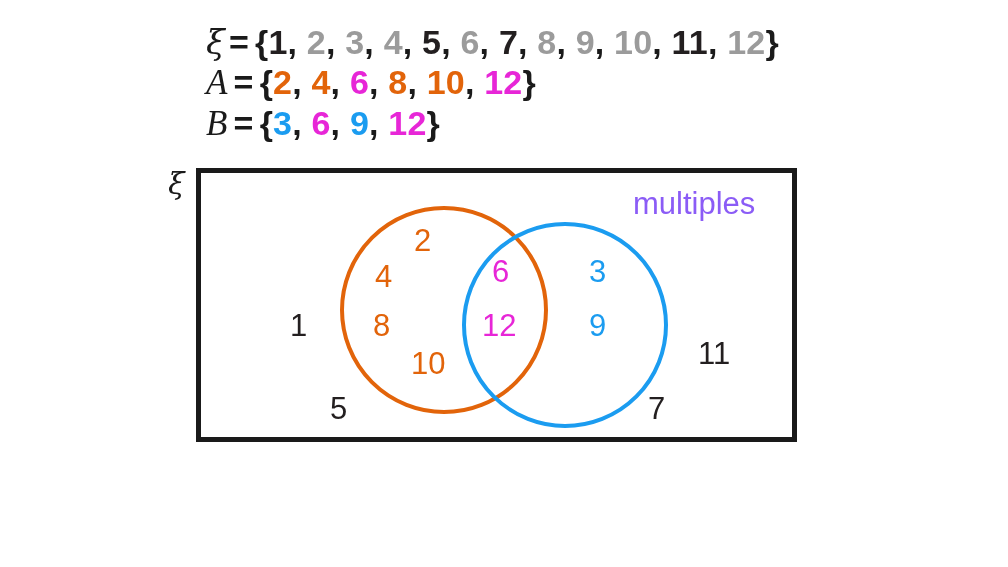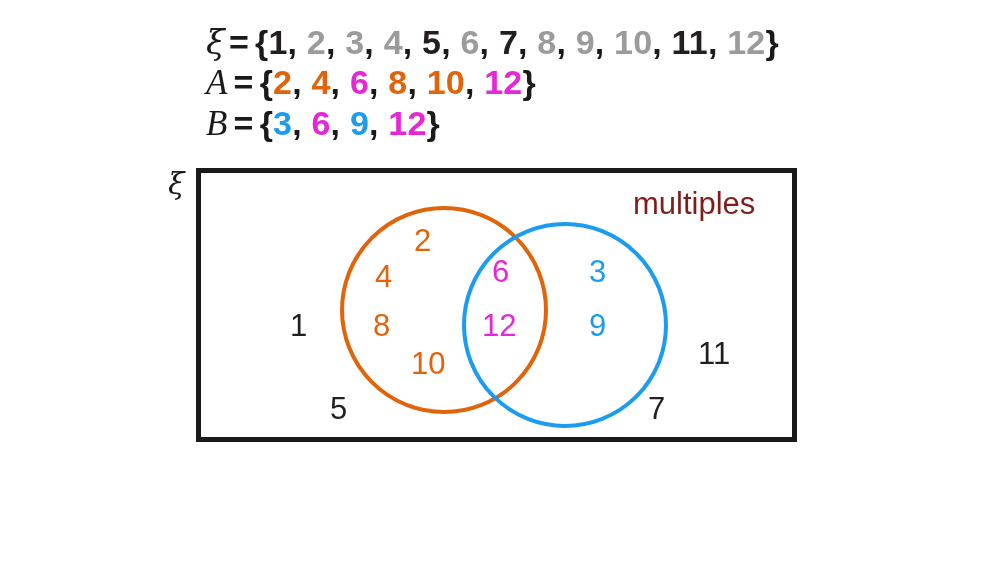--- a/index.html
+++ b/index.html
@@ -113,21 +113,21 @@
     white-space: nowrap;
   }
   .caption-even {
     left: 302px;
     top: 186px;
     color: #e2640a;
   }
   .caption-mult {
     left: 633px;
     top: 186px;
-    color: #7f1d1d;
+    color: #8b5cf6;
   }
 
   
   .dnum {
     position: absolute;
     font-size: 31px;
     line-height: 31px;
     white-space: nowrap;
   }
   .c-orange { color: #e2640a; }

